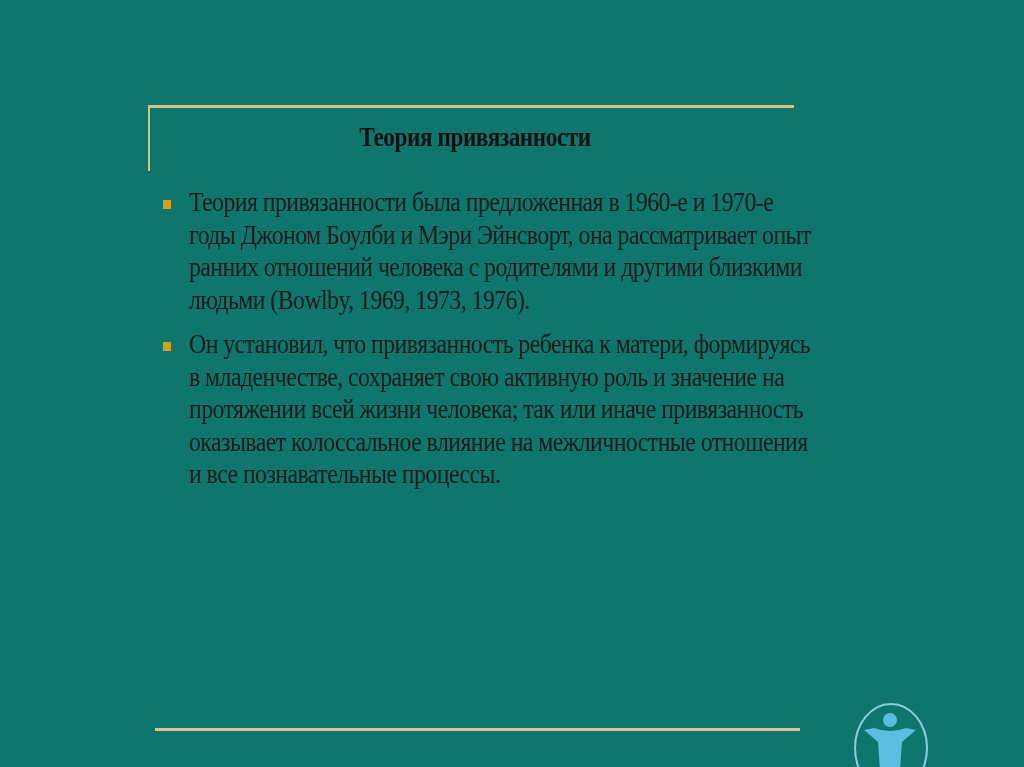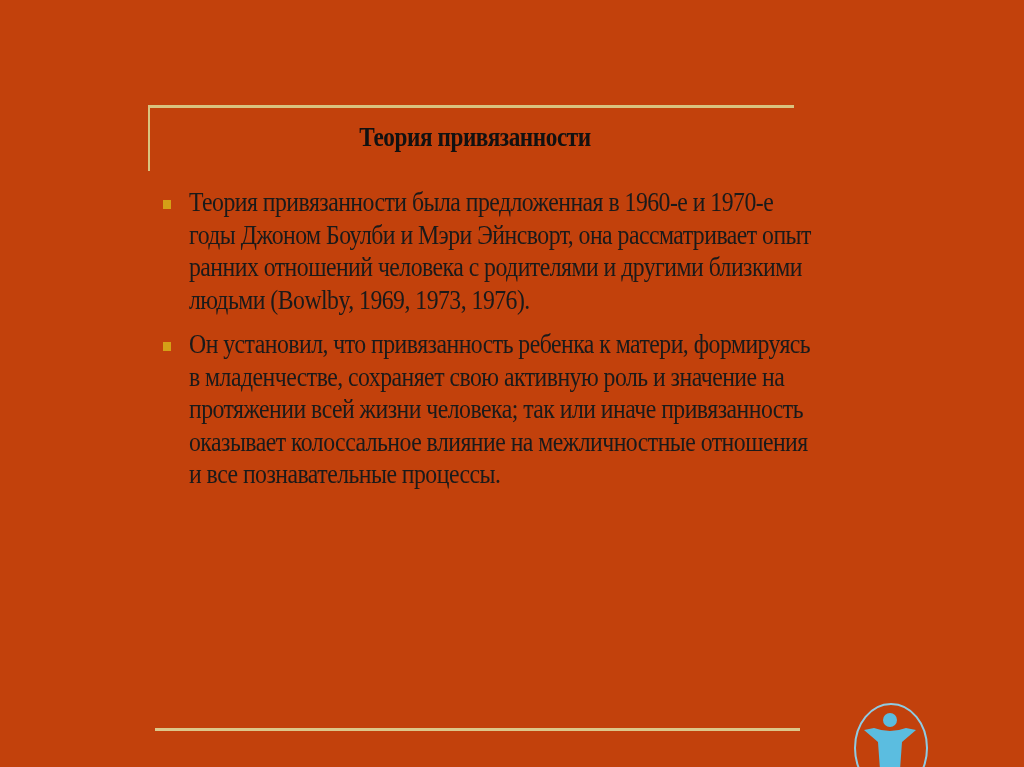--- a/index.html
+++ b/index.html
@@ -7,21 +7,21 @@
       padding: 0;
       width: 1024px;
       height: 767px;
       overflow: hidden;
       background: #fdfdfd;
     }
     .slide {
       position: relative;
       width: 1024px;
       height: 767px;
-      background: #c2410c;
+      background: #0f766e;
       font-family: "Liberation Serif", "DejaVu Serif", serif;
       color: #1a1a1a;
     }
     .top-rule {
       position: absolute;
       left: 148px;
       top: 105px;
       width: 646px;
       height: 3px;
       background: #d9c37f;

